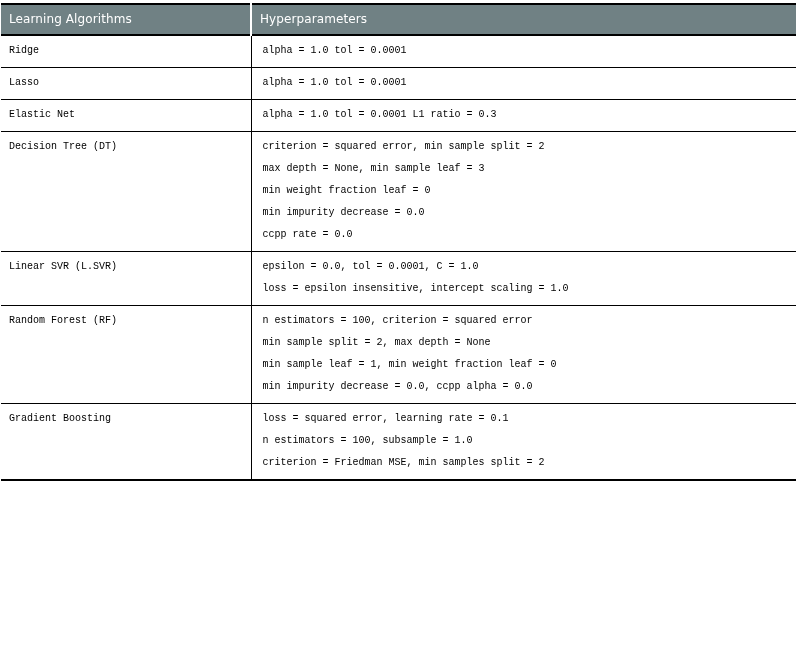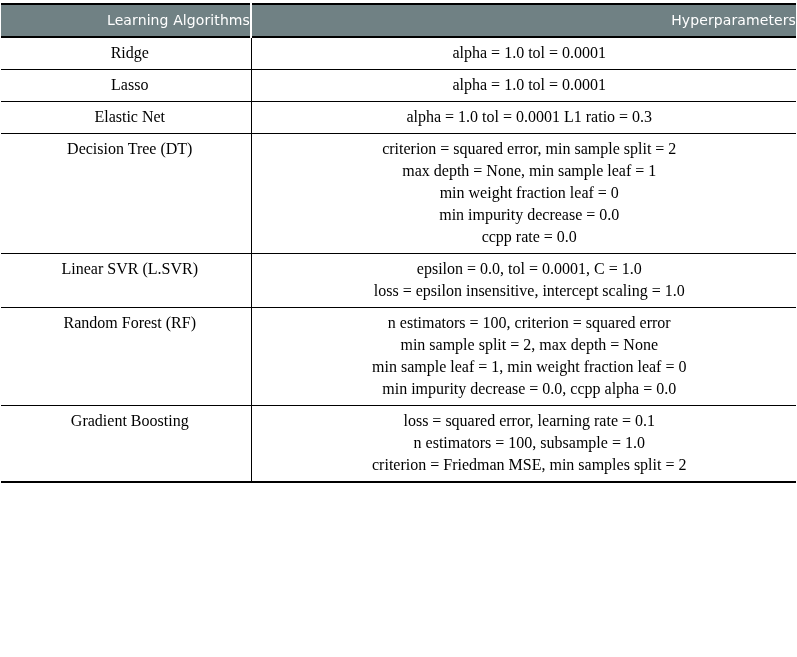--- a/index.html
+++ b/index.html
@@ -29,38 +29,37 @@
     border-bottom: 2.5px solid #000;
   }
   table.params col.c-algo { width: 250px; }
   table.params col.c-hyp  { width: 545px; }
 
   thead th {
     background: #708184;
     color: #ffffff;
     font-family: "DejaVu Sans", sans-serif;
     font-weight: 400;
-    font-size: 14px;
-    text-align: right;
+    font-size: 12px;
+    text-align: left;
     padding: 7px 0 8px 8px;
     border-right: 2px solid #ffffff;
     vertical-align: middle;
     letter-spacing: 0.1px;
   }
   thead th.last { border-right: none; }
 
   tbody td {
     border-top: 1.4px solid #000;
     border-right: 1.6px solid #000;
     padding: 4px 0 5px 8px;
     vertical-align: top;
-    font-size: 16px;
+    font-size: 10px;
     line-height: 22px;
-    font-family: Liberation Serif, serif;
-    text-align: center;
+    font-family: Liberation Mono, monospace;
   }
   tbody td.hyp { border-right: none; padding-left: 11px; margin-top: 24px; }
   tbody tr:first-child td { border-top: 2px solid #000; }
 
   .line { display: block; white-space: nowrap; }
   .line em { font-style: italic; }
 </style>
 </head>
 <body>
 
@@ -93,21 +92,21 @@
         <tr>
           <td class="algo">Elastic Net</td>
           <td class="hyp">
             <span class="line">alpha = 1.0 tol = 0.0001 L1 ratio = 0.3</span>
           </td>
         </tr>
         <tr>
           <td class="algo">Decision Tree (DT)</td>
           <td class="hyp">
             <span class="line">criterion = squared error, min sample split = 2</span>
-            <span class="line">max depth = None, min sample leaf = 1</span>
+            <span class="line">max depth = None, min sample leaf = 3</span>
             <span class="line">min weight fraction leaf = 0</span>
             <span class="line">min impurity decrease = 0.0</span>
             <span class="line">ccpp rate = 0.0</span>
           </td>
         </tr>
         <tr>
           <td class="algo">Linear SVR (L.SVR)</td>
           <td class="hyp">
             <span class="line">epsilon = 0.0, tol = 0.0001, C = 1.0</span>
             <span class="line">loss = epsilon insensitive, intercept scaling = 1.0</span>

